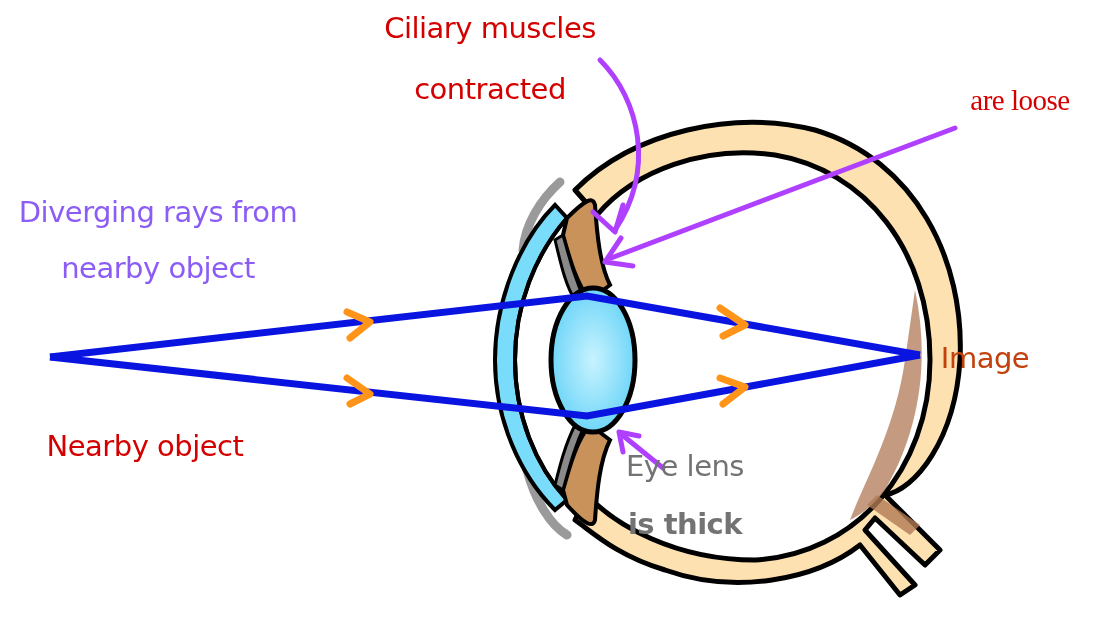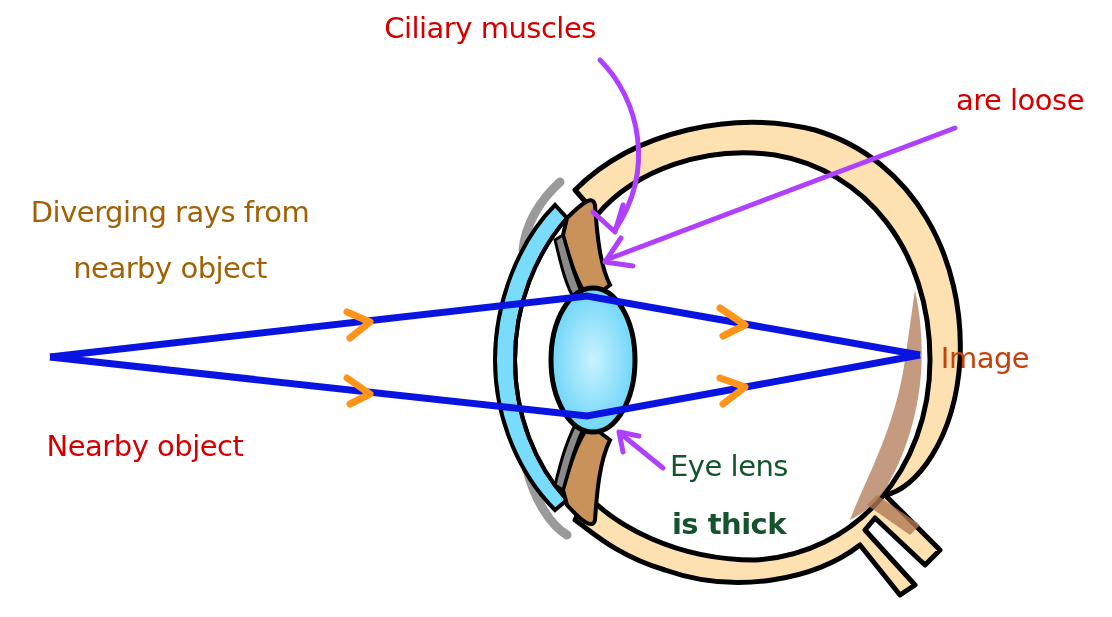--- a/index.html
+++ b/index.html
@@ -63,27 +63,28 @@
       <polyline points="578,212 600,232 608,205"></polyline>
       <line x1="940" y1="128" x2="596" y2="258"></line>
       <polyline points="606,238 590,262 618,266"></polyline>
       <line x1="648" y1="468" x2="606" y2="434"></line>
       <polyline points="608,452 604,432 624,436"></polyline>
     </g>
   </svg>
 
   <div class="label" style="left:360px;top:2px;width:260px;color:#d40000;">
     <div>Ciliary muscles</div>
+    <div style="margin-top:9px;">contracted</div>
   </div>
   <div class="label" style="left:930px;top:70px;width:180px;color:#d40000;">
-    <div style="margin-top:4px;">are loose</div>
+    <div style="margin-top:4px;font-family:Liberation Serif, serif;">are loose</div>
   </div>
-  <div class="label" style="left:15px;top:186px;width:310px;color:#a16207;">
+  <div class="label" style="left:3px;top:186px;width:310px;color:#8b5cf6;">
     <div>Diverging rays from</div>
     <div style="margin-top:4px;">nearby object</div>
   </div>
   <div class="label" style="left:25px;top:420px;width:240px;color:#d40000;">Nearby object</div>
   <div class="label" style="left:935px;top:332px;width:100px;color:#c2410c;">Image</div>
-  <div class="label" style="left:654px;top:440px;width:150px;color:#14532d;">
+  <div class="label" style="left:610px;top:440px;width:150px;color:#737373;">
     <div>Eye lens</div>
     <div style="margin-top:6px;font-weight:bold;">is thick</div>
   </div>
 </div>
 
 </body></html>

